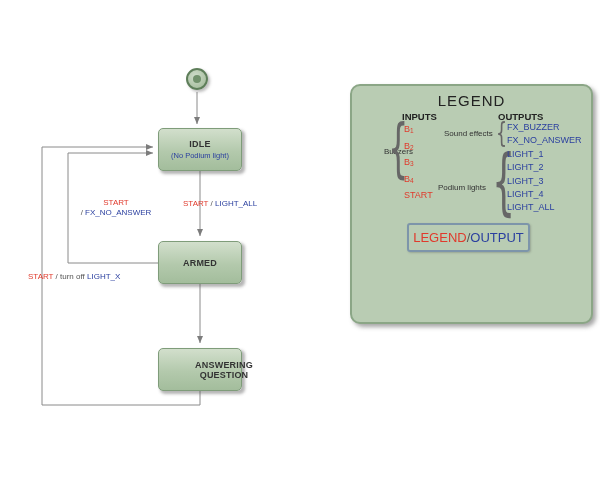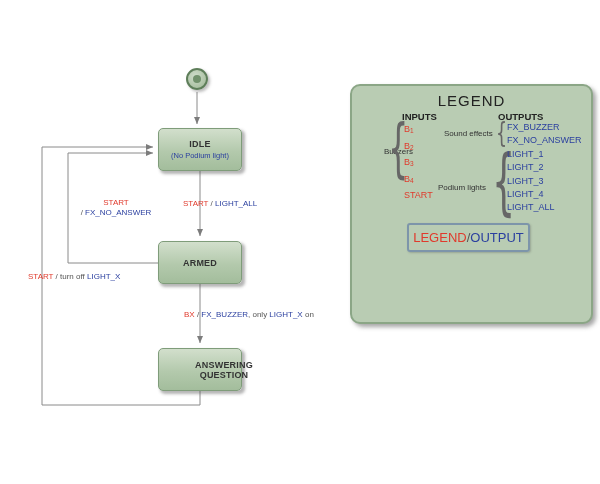--- a/index.html
+++ b/index.html
@@ -115,23 +115,20 @@
 
   <div class="tlabel" id="t-armed-idle">
     <div class="line1"><span class="red">START</span></div>
     <div class="line2"><span class="sep">/ </span><span class="blue">FX_NO_ANSWER</span></div>
   </div>
 
   <div class="tlabel" id="t-answering-idle">
     <span class="red">START</span><span class="sep"> / </span><span class="sep">turn off </span><span class="blue">LIGHT_X</span>
   </div>
 
-  <div class="tlabel" id="t-armed-answering">
-    <span class="red">BX</span><span class="sep"> / </span><span class="blue">FX_BUZZER</span><span class="sep">, only </span><span class="blue">LIGHT_X</span><span class="sep"> on</span>
-  </div>
 
   <div class="legend">
     <div class="legend-title">LEGEND</div>
 
     <div class="col-header inputs-header">INPUTS</div>
     <div class="col-header outputs-header">OUTPUTS</div>
 
     <div class="group-label buzzers-label">Buzzers</div>
     <div class="brace brace-buzzers">{</div>
 

